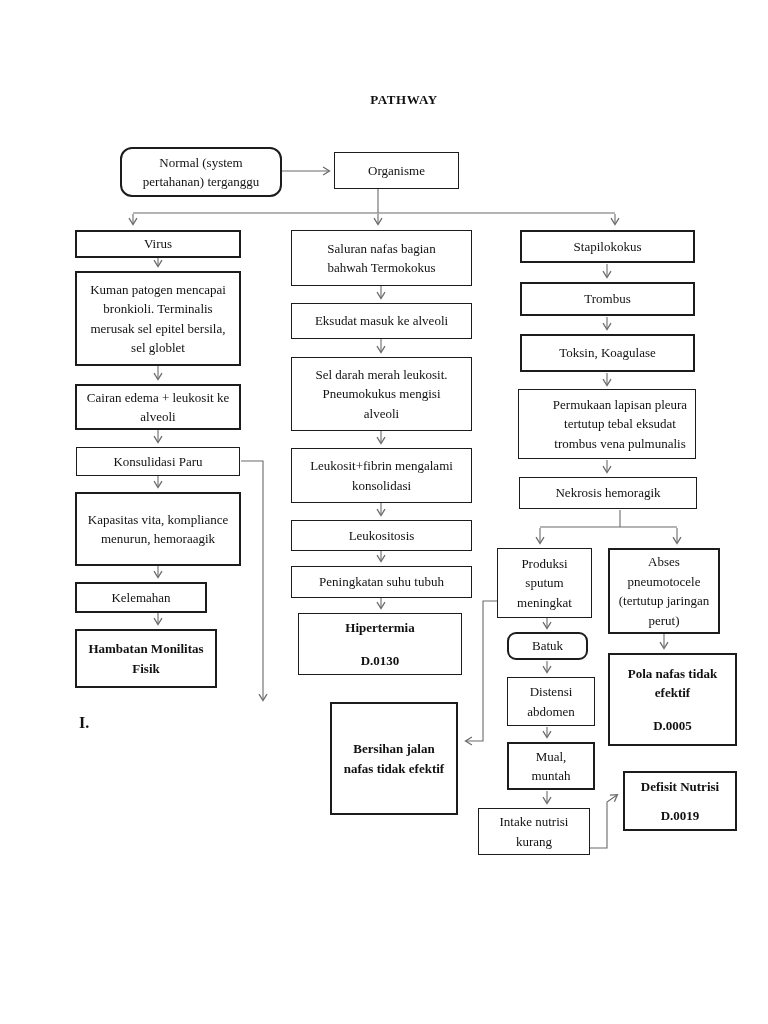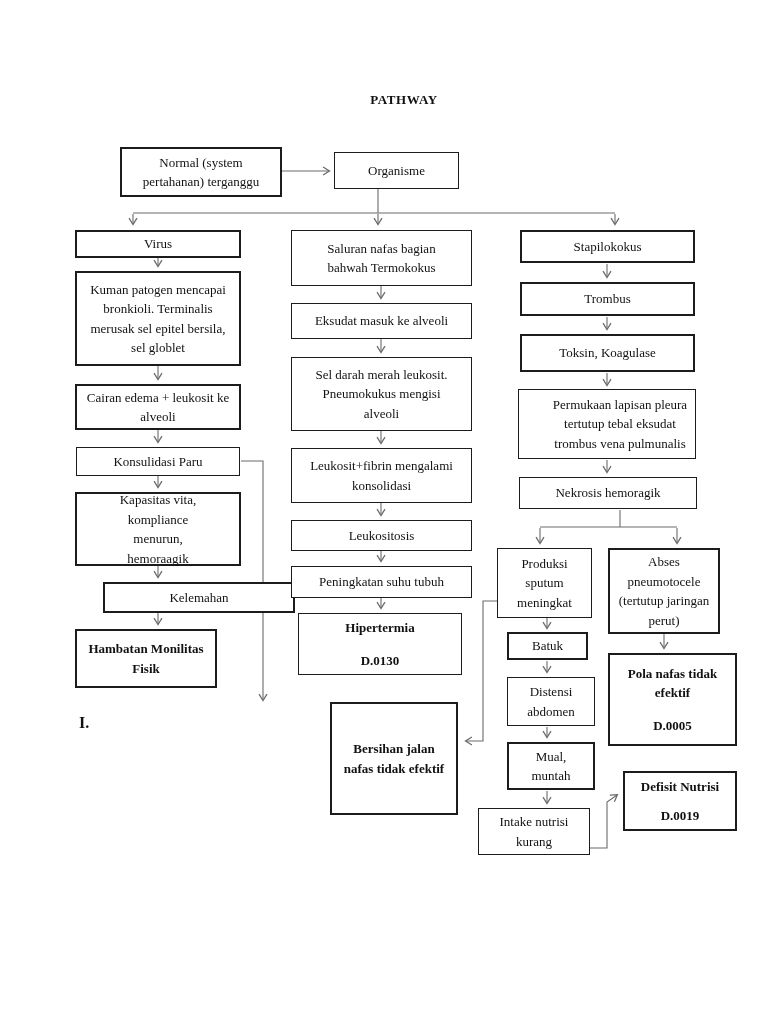--- a/index.html
+++ b/index.html
@@ -75,43 +75,43 @@
 
       <path d="M590 848 H607 V802 L617 795" marker-end="url(#arr)"></path>
 
       <path d="M497 601 H483 V741 H466" marker-end="url(#arr)"></path>
     </g>
   </svg>
 
   <div class="title">PATHWAY</div>
   <div class="seclabel">I.</div>
 
-  <div class="node b2" style="left:120px;top:147px;width:162px;height:50px;">
+  <div class="node b2" style="left:120px;top:147px;width:162px;height:50px;border-radius:12px;">
     <span>Normal (system pertahanan) terganggu</span>
   </div>
   <div class="node" style="left:334px;top:152px;width:125px;height:37px;">
     <span>Organisme</span>
   </div>
 
   <div class="node b2" style="left:75px;top:230px;width:166px;height:28px;">
     <span>Virus</span>
   </div>
   <div class="node b2" style="left:75px;top:271px;width:166px;height:95px;padding:2px 8px;">
     <span>Kuman patogen mencapai bronkioli. Terminalis merusak sel epitel bersila, sel globlet</span>
   </div>
   <div class="node b2" style="left:75px;top:384px;width:166px;height:46px;">
     <span>Cairan edema + leukosit ke alveoli</span>
   </div>
   <div class="node" style="left:76px;top:447px;width:164px;height:29px;">
     <span>Konsulidasi Paru</span>
   </div>
-  <div class="node b2" style="left:75px;top:492px;width:166px;height:74px;padding:2px 28px;">
+  <div class="node b2" style="left:75px;top:492px;width:166px;height:74px;padding:2px 8px;">
     <span>Kapasitas vita, kompliance menurun, hemoraagik</span>
   </div>
-  <div class="node b2" style="left:75px;top:582px;width:192px;height:31px;margin-left:28px;">
+  <div class="node b2" style="left:75px;top:582px;width:132px;height:31px;">
     <span>Kelemahan</span>
   </div>
   <div class="node b2 bold" style="left:75px;top:629px;width:142px;height:59px;">
     <span>Hambatan Monilitas Fisik</span>
   </div>
 
   <div class="node" style="left:291px;top:230px;width:181px;height:56px;padding:2px 14px;">
     <span>Saluran nafas bagian bahwah Termokokus</span>
   </div>
   <div class="node" style="left:291px;top:303px;width:181px;height:36px;">
@@ -148,21 +148,21 @@
   </div>
   <div class="node" style="left:519px;top:477px;width:178px;height:32px;">
     <span>Nekrosis hemoragik</span>
   </div>
   <div class="node" style="left:497px;top:548px;width:95px;height:70px;">
     <span>Produksi sputum meningkat</span>
   </div>
   <div class="node b2" style="left:608px;top:548px;width:112px;height:86px;">
     <span>Abses pneumotocele (tertutup jaringan perut)</span>
   </div>
-  <div class="node b2" style="left:507px;top:632px;width:81px;height:28px;">
+  <div class="node b2" style="left:507px;top:632px;width:81px;height:28px;border-radius:9px;">
     <span>Batuk</span>
   </div>
   <div class="node" style="left:507px;top:677px;width:88px;height:49px;">
     <span>Distensi abdomen</span>
   </div>
   <div class="node b2" style="left:507px;top:742px;width:88px;height:48px;">
     <span>Mual, muntah</span>
   </div>
   <div class="node" style="left:478px;top:808px;width:112px;height:47px;">
     <span>Intake nutrisi kurang</span>

